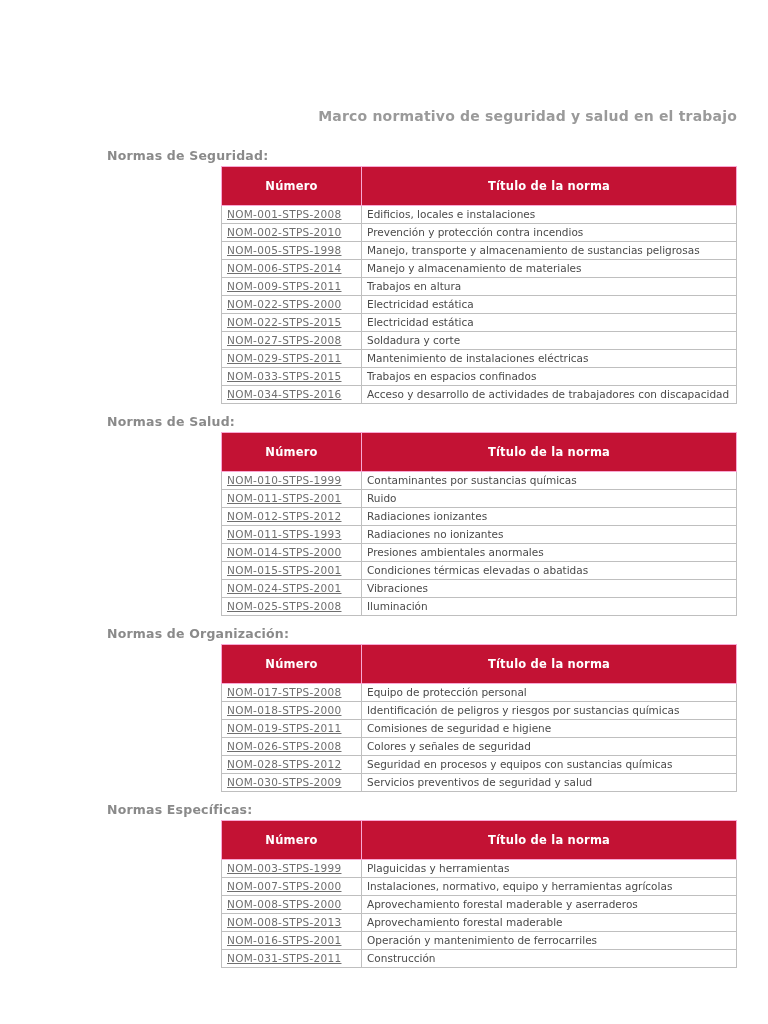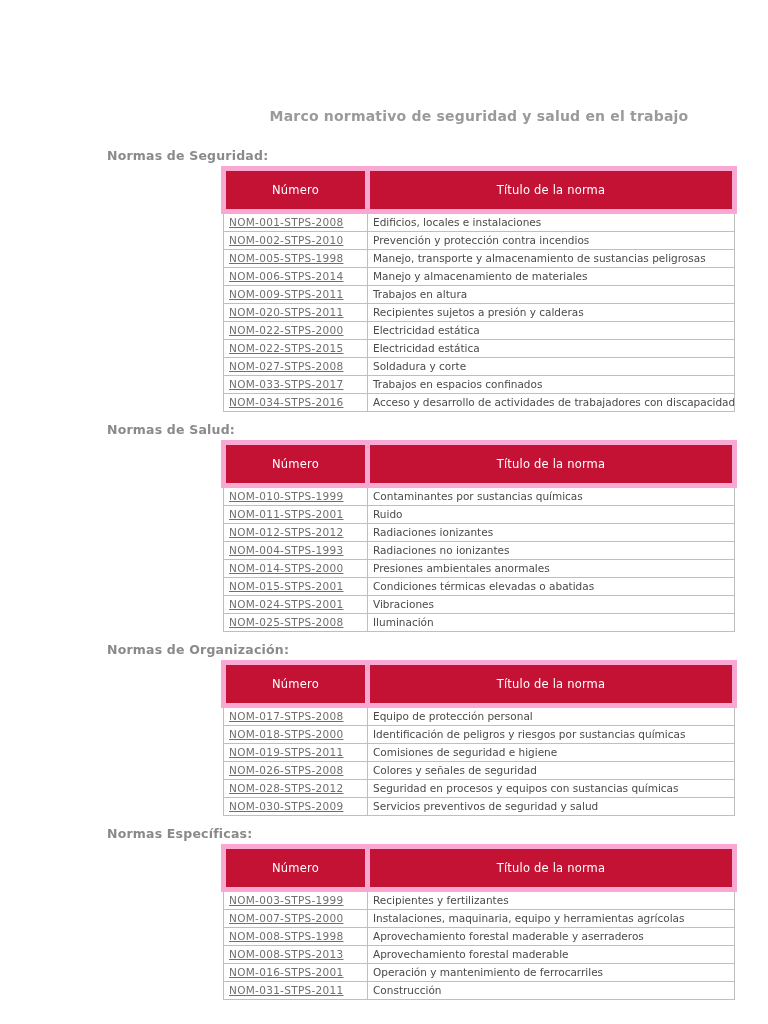--- a/index.html
+++ b/index.html
@@ -11,21 +11,21 @@
   .page {
     position: relative;
     width: 768px;
     height: 1024px;
     background: #ffffff;
     overflow: hidden;
   }
   .doc-title {
     margin: 108px 0 0 221px;
     width: 516px;
-    text-align: center;
+    text-align: right;
     font-size: 14px;
     font-weight: bold;
     color: #9a9a9a;
     letter-spacing: 0.2px;
     white-space: nowrap;
   }
   .section-heading {
     margin: 10px 0 0 107px;
     font-size: 12.5px;
     font-weight: bold;
@@ -40,25 +40,25 @@
   table.norms {
     margin: 3px 0 0 221px;
     width: 516px;
     border-collapse: collapse;
     table-layout: fixed;
   }
   table.norms th {
     background: #c31234;
     color: #ffffff;
     font-size: 11.5px;
-    font-weight: normal;
+    font-weight: bold;
     text-align: center;
     height: 20px;
     padding: 9px 4px;
-    border: 5px solid #f9a8d4;
+    border: 1px solid #f9a8d4;
     letter-spacing: 0.2px;
   }
   table.norms td {
     border: 1px solid #bfbfbf;
     font-size: 10.5px;
     color: #4a4a4a;
     height: 15px;
     line-height: 15px;
     padding: 1px 5px;
     white-space: nowrap;
@@ -104,37 +104,37 @@
           </tr>
           <tr>
             <td class="num"><a href="#">NOM-006-STPS-2014</a></td>
             <td>Manejo y almacenamiento de materiales</td>
           </tr>
           <tr>
             <td class="num"><a href="#">NOM-009-STPS-2011</a></td>
             <td>Trabajos en altura</td>
           </tr>
           <tr>
-            <td class="num"><a href="#">NOM-020-STPS-2011</a></td>
-            <td>Recipientes sujetos a presión y calderas</td>
-          </tr>
-          <tr>
             <td class="num"><a href="#">NOM-022-STPS-2000</a></td>
             <td>Electricidad estática</td>
           </tr>
           <tr>
             <td class="num"><a href="#">NOM-022-STPS-2015</a></td>
             <td>Electricidad estática</td>
           </tr>
           <tr>
             <td class="num"><a href="#">NOM-027-STPS-2008</a></td>
             <td>Soldadura y corte</td>
           </tr>
           <tr>
-            <td class="num"><a href="#">NOM-033-STPS-2017</a></td>
+            <td class="num"><a href="#">NOM-029-STPS-2011</a></td>
+            <td>Mantenimiento de instalaciones eléctricas</td>
+          </tr>
+          <tr>
+            <td class="num"><a href="#">NOM-033-STPS-2015</a></td>
             <td>Trabajos en espacios confinados</td>
           </tr>
           <tr>
             <td class="num"><a href="#">NOM-034-STPS-2016</a></td>
             <td>Acceso y desarrollo de actividades de trabajadores con discapacidad</td>
           </tr>
         </tbody>
       </table>
       <div class="section-heading">Normas de Salud:</div>
       <table class="norms">
@@ -151,21 +151,21 @@
           </tr>
           <tr>
             <td class="num"><a href="#">NOM-011-STPS-2001</a></td>
             <td>Ruido</td>
           </tr>
           <tr>
             <td class="num"><a href="#">NOM-012-STPS-2012</a></td>
             <td>Radiaciones ionizantes</td>
           </tr>
           <tr>
-            <td class="num"><a href="#">NOM-004-STPS-1993</a></td>
+            <td class="num"><a href="#">NOM-011-STPS-1993</a></td>
             <td>Radiaciones no ionizantes</td>
           </tr>
           <tr>
             <td class="num"><a href="#">NOM-014-STPS-2000</a></td>
             <td>Presiones ambientales anormales</td>
           </tr>
           <tr>
             <td class="num"><a href="#">NOM-015-STPS-2001</a></td>
             <td>Condiciones térmicas elevadas o abatidas</td>
           </tr>
@@ -218,28 +218,28 @@
       <table class="norms">
         <thead>
           <tr>
             <th style="width: 131px;">Número</th>
             <th>Título de la norma</th>
           </tr>
         </thead>
         <tbody>
           <tr>
             <td class="num"><a href="#">NOM-003-STPS-1999</a></td>
-            <td>Recipientes y fertilizantes</td>
+            <td>Plaguicidas y herramientas</td>
           </tr>
           <tr>
             <td class="num"><a href="#">NOM-007-STPS-2000</a></td>
-            <td>Instalaciones, maquinaria, equipo y herramientas agrícolas</td>
-          </tr>
-          <tr>
-            <td class="num"><a href="#">NOM-008-STPS-1998</a></td>
+            <td>Instalaciones, normativo, equipo y herramientas agrícolas</td>
+          </tr>
+          <tr>
+            <td class="num"><a href="#">NOM-008-STPS-2000</a></td>
             <td>Aprovechamiento forestal maderable y aserraderos</td>
           </tr>
           <tr>
             <td class="num"><a href="#">NOM-008-STPS-2013</a></td>
             <td>Aprovechamiento forestal maderable</td>
           </tr>
           <tr>
             <td class="num"><a href="#">NOM-016-STPS-2001</a></td>
             <td>Operación y mantenimiento de ferrocarriles</td>
           </tr>

